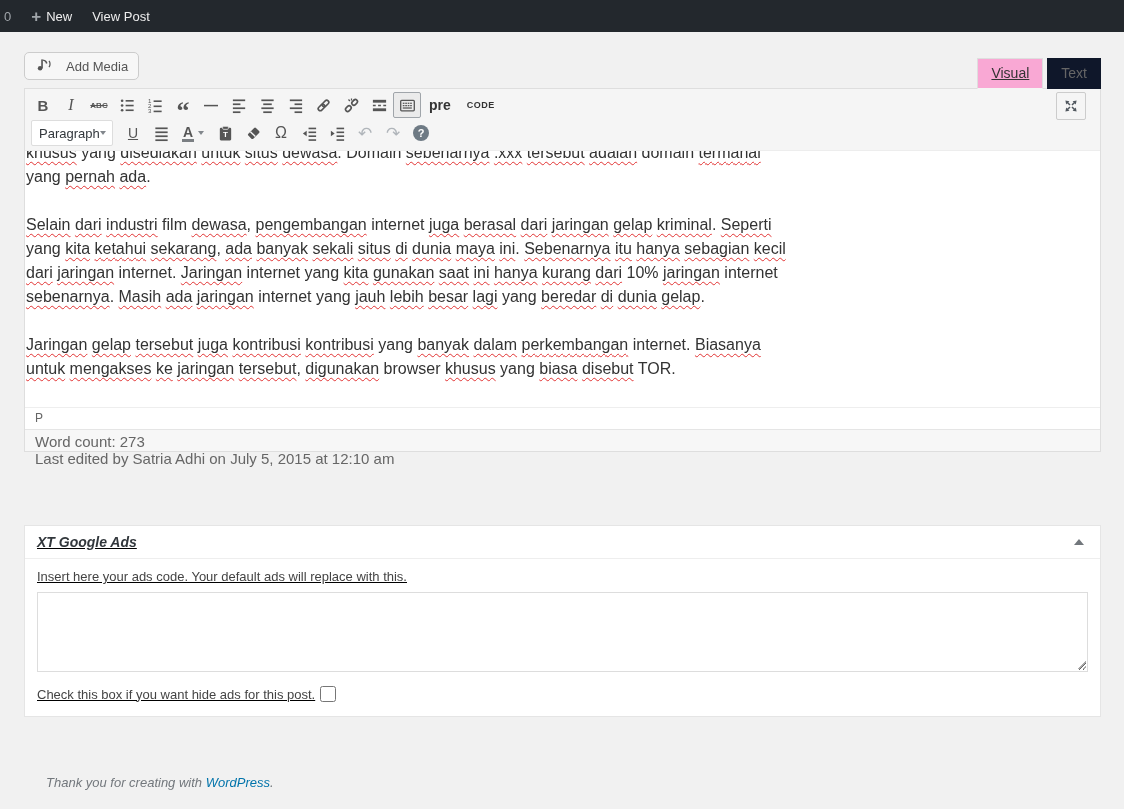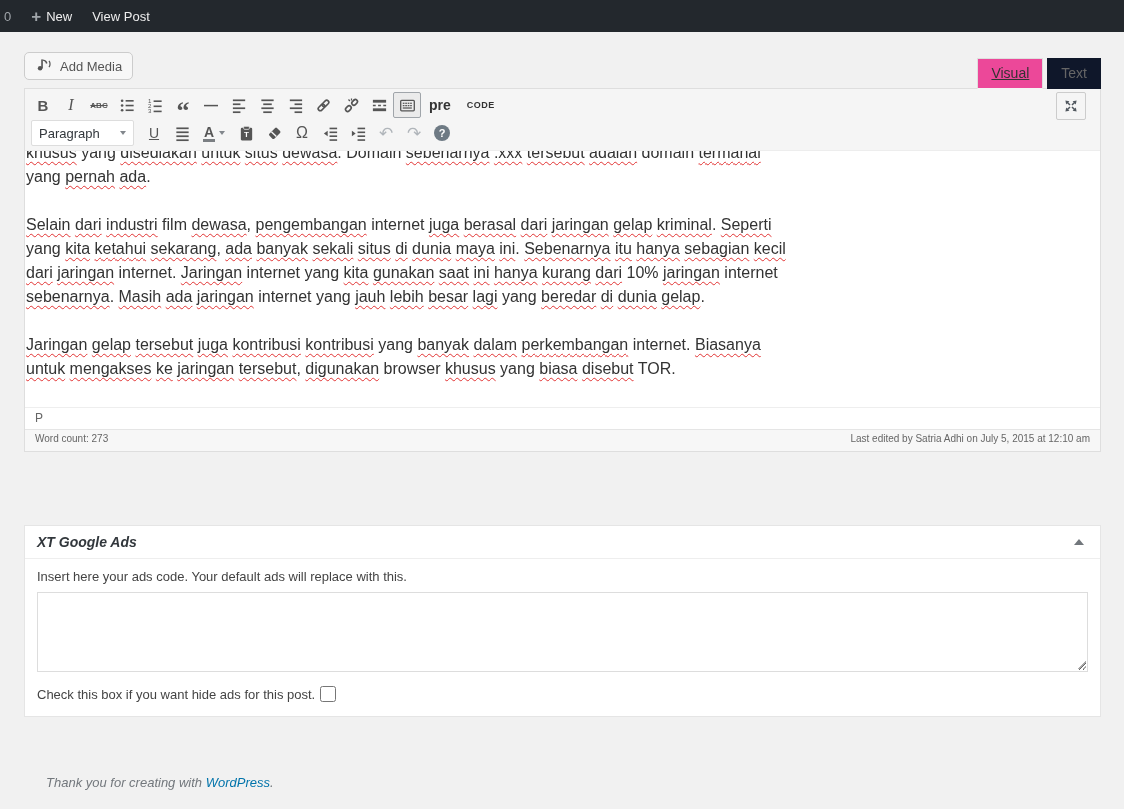--- a/index.html
+++ b/index.html
@@ -10,26 +10,26 @@
   .adminbar { height:32px; background:#23282d; color:#eee; display:flex; align-items:center; font-size:13px; }
   .adminbar .ab-count { color:#a0a5aa; padding:0 10px 0 4px; }
   .ab-item { display:flex; align-items:center; gap:5px; padding:0 10px; height:32px; cursor:pointer; }
   .ab-plus { color:#a0a5aa; font-size:17px; font-weight:bold; line-height:1; }
 
   
   .wrap { margin:0 23px 0 24px; }
 
   
   .editor-top { display:flex; justify-content:space-between; align-items:flex-end; margin-top:20px; height:36px; }
-  .btn-media { align-self:flex-start; display:flex; align-items:center; gap:8px; height:28px; padding:0 10px;
+  .btn-media { align-self:flex-start; display:flex; align-items:center; gap:14px; height:28px; padding:0 10px;
     background:#f7f7f7; border:1px solid #ccc; border-radius:5px; color:#555; font-size:13px; cursor:pointer; }
   .tabs { display:flex; gap:4px; }
   .tab { font-size:14px; padding:6px 13px 7px; border:1px solid transparent; background:#0f172a; color:#666;
     cursor:pointer; margin-bottom:-1px; position:relative; z-index:2; }
-  .tab.active { background:#ec4899; border-color:#dedede; border-bottom-color:#f5f5f5; color:#333;text-decoration:underline; }
+  .tab.active { background:#f9a8d4; border-color:#dedede; border-bottom-color:#f5f5f5; color:#333;text-decoration:underline; }
 
   
   .editor-box { border:1px solid #dedede; background:#fff; }
   .toolbar { background:#f5f5f5; border-bottom:1px solid #ededed; position:relative; padding:3px 4px 4px 4px; }
   .tb-row { display:flex; align-items:center; }
   .tb-row + .tb-row { margin-top:2px; }
   .tb-btn { width:28px; height:26px; display:flex; align-items:center; justify-content:center; border:1px solid transparent;
     border-radius:2px; color:#555; cursor:pointer; flex:none; }
   .tb-btn.wide { width:auto; padding:0 7px; }
   .tb-btn.active { border-color:#a0a5aa; background:#ebebeb; }
@@ -39,45 +39,45 @@
   .tb-strike { font-size:8px; font-weight:bold; text-decoration:line-through; letter-spacing:0; }
   .tb-quote { font-family:"Liberation Serif", serif; font-size:26px; line-height:8px; padding-top:12px; font-weight:bold; }
   .tb-hr { font-weight:bold; font-size:14px; }
   .tb-pre { font-weight:bold; font-size:14px; color:#333; font-family:"Liberation Sans", sans-serif; }
   .tb-code { font-weight:bold; font-size:9px; letter-spacing:.5px; text-transform:uppercase; color:#333;text-align:right; }
   .tb-underline { font-size:14px; text-decoration:underline; }
   .tb-omega { font-size:16px; }
   .tb-arrow-glyph { font-size:17px; color:#b0b5ba; }
   .tb-help { width:16px; height:16px; border-radius:50%; background:#6e7a84; color:#fff; font-size:11px; font-weight:bold;
     display:flex; align-items:center; justify-content:center; }
-  .sel-paragraph { display:flex; align-items:center; justify-content:space-between; width:103px; height:26px;
+  .sel-paragraph { display:flex; align-items:center; justify-content:space-between; width:82px; height:26px;
     background:#fff; border:1px solid #ddd; border-radius:2px; padding:0 7px; font-size:13px; color:#32373c;
     margin:0 6px 0 2px; cursor:pointer; }
   .caret-down { width:0; height:0; border-left:3.5px solid transparent; border-right:3.5px solid transparent;
     border-top:4.5px solid #82878c; }
   .tb-color { display:flex; align-items:center; gap:4px; width:36px; }
   .tb-color .A { font-size:14px; font-weight:bold; border-bottom:3px solid #7b7f83; line-height:14px; padding:0 1px; }
   .dfw-btn { position:absolute; top:3px; right:14px; width:30px; height:28px; background:#f5f5f5; border:1px solid #ccc;
     border-radius:2px; display:flex; align-items:center; justify-content:center; cursor:pointer; }
 
   
   .content { height:256px; overflow:hidden; padding:0 10px 0 1px; color:#333; font-size:16px; line-height:24px; cursor:text; }
   .para { margin:0 0 24px 0; }
   .para:first-child { margin-top:-10px; }
   .line { white-space:nowrap; }
   .sp { text-decoration-line:underline; text-decoration-style:wavy; text-decoration-color:#e23333;
         text-decoration-thickness:1px; text-underline-offset:3px; }
 
   
   .pathbar { border-top:1px solid #eee; background:#fff; padding:3px 10px 2px; font-size:12px; color:#666; height:22px; }
   .wcbar { border-top:1px solid #e5e5e5; background:#f7f7f7; display:flex; justify-content:space-between;
-    padding:3px 10px; font-size:10px; color:#666; height:22px; }
-
-  
-  .metabox { margin-top:73px; background:#fff; border:1px solid #e5e5e5; }
+    padding:3px 10px; font-size:15px; color:#666; height:22px;flex-direction:column; }
+
+  
+  .metabox { margin-top:73px; background:#fff; border:1px solid #e5e5e5;text-decoration:underline; }
   .mb-head { display:flex; justify-content:space-between; align-items:center; padding:8px 12px; border-bottom:1px solid #eee; cursor:pointer; }
   .mb-title { font-size:14px; font-weight:bold; font-style:italic; color:#32373c; }
   .tri-up { width:0; height:0; border-left:5px solid transparent; border-right:5px solid transparent;
     border-bottom:6px solid #72777c; margin-right:4px; }
   .mb-body { padding:10px 12px 14px; }
   .mb-desc { font-size:13px; color:#444; margin-bottom:8px; }
   .ta-wrap { position:relative; }
   .mb-textarea { width:100%; height:80px; border:1px solid #ddd; background:#fff; resize:vertical; display:block;
     font-family:"Liberation Mono", monospace; font-size:12px; padding:4px; color:#333; }
   .grip { position:absolute; right:2px; bottom:3px; width:10px; height:10px; pointer-events:none;

